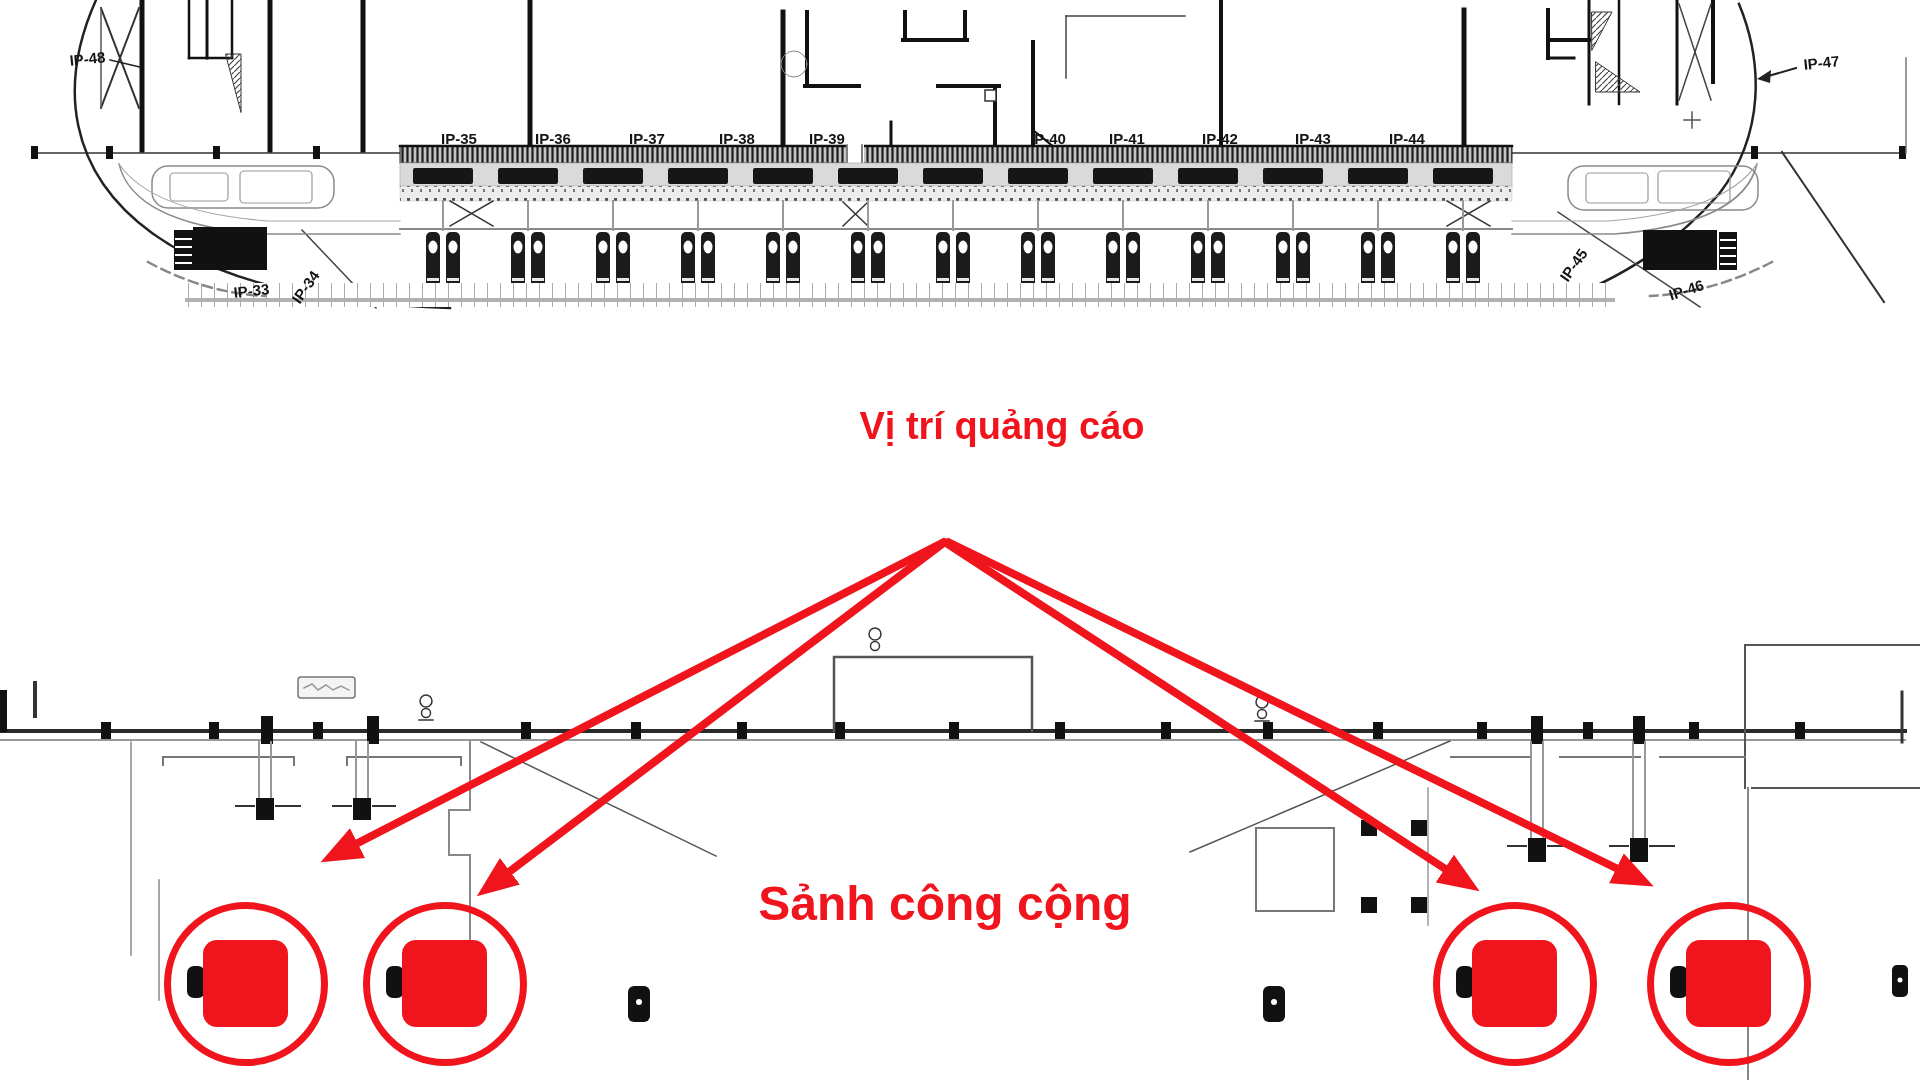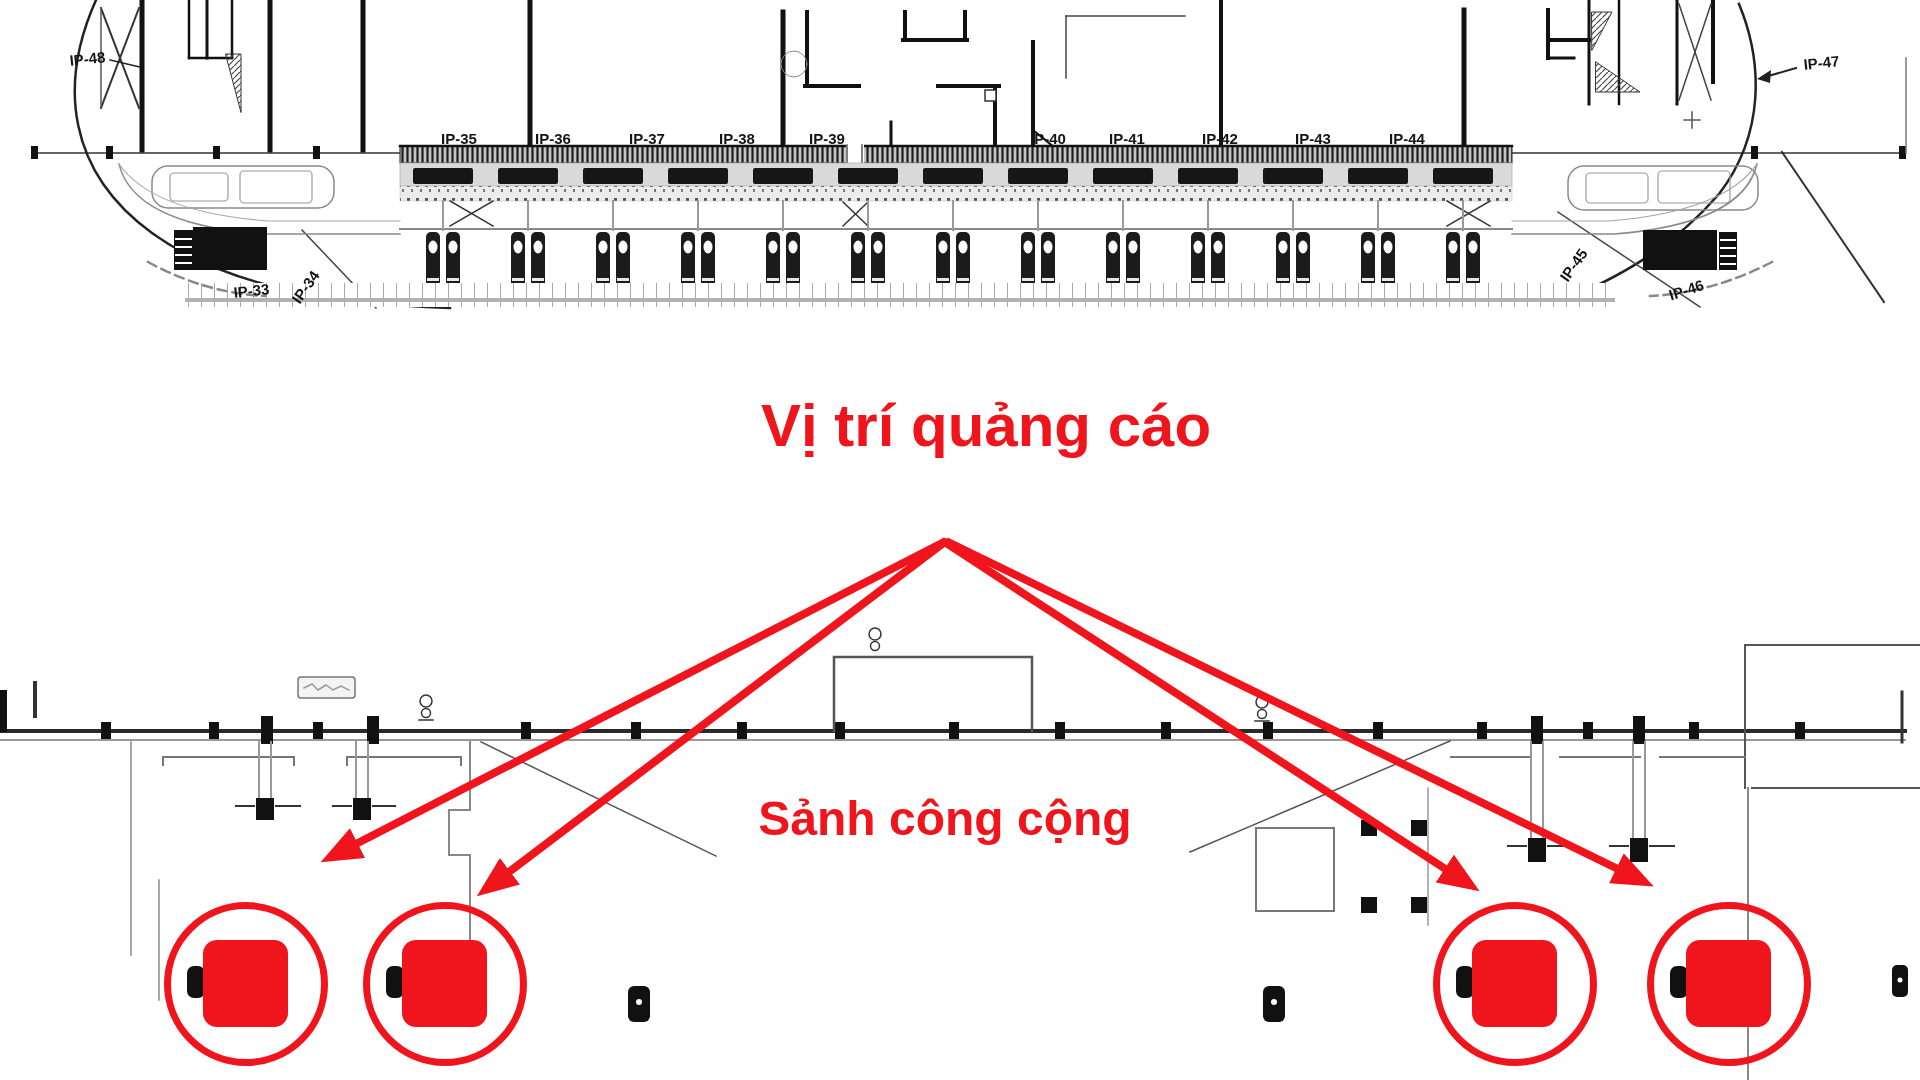--- a/index.html
+++ b/index.html
@@ -3,22 +3,22 @@
 <meta charset="utf-8">
 <style>
   :root { --red:#f0141c; --ink:#1a1a1a; }
   html,body { margin:0; padding:0; background:#fff; }
   #stage { position:relative; width:1920px; height:1080px; background:#fff; overflow:hidden;
            font-family:"Liberation Sans", sans-serif; }
   #plan-svg { position:absolute; left:0; top:0; }
   .ip { font:bold 15px "Liberation Sans", sans-serif; fill:#141414; text-anchor:middle; }
   .red-note { position:absolute; color:var(--red); font-weight:bold; text-align:center;
               font-family:"Liberation Sans", sans-serif; }
-  #ad-label { left:756px; top:400px; width:460px; font-size:60px; line-height:52px; }
-  #hall-label { left:725px; top:791px; width:440px; }
+  #ad-label { left:772px; top:400px; width:460px; font-size:38px; line-height:52px; }
+  #hall-label { left:725px; top:876px; width:440px; }
   #hall-label .l1 { display:block; font-size:48px; line-height:56px; }
   #hall-label .l2 { display:block; font-size:44px; line-height:50px; }
   .marker { position:absolute; top:902px; width:150px; height:150px; border:7px solid var(--red);
             border-radius:50%; }
   .marker .notch { position:absolute; left:16px; top:57px; width:18px; height:32px;
                    background:#111; border-radius:7px; }
   .marker .sq { position:absolute; left:32px; top:31px; width:85px; height:87px;
                 background:var(--red); border-radius:14px; }
 </style>
 </head>

